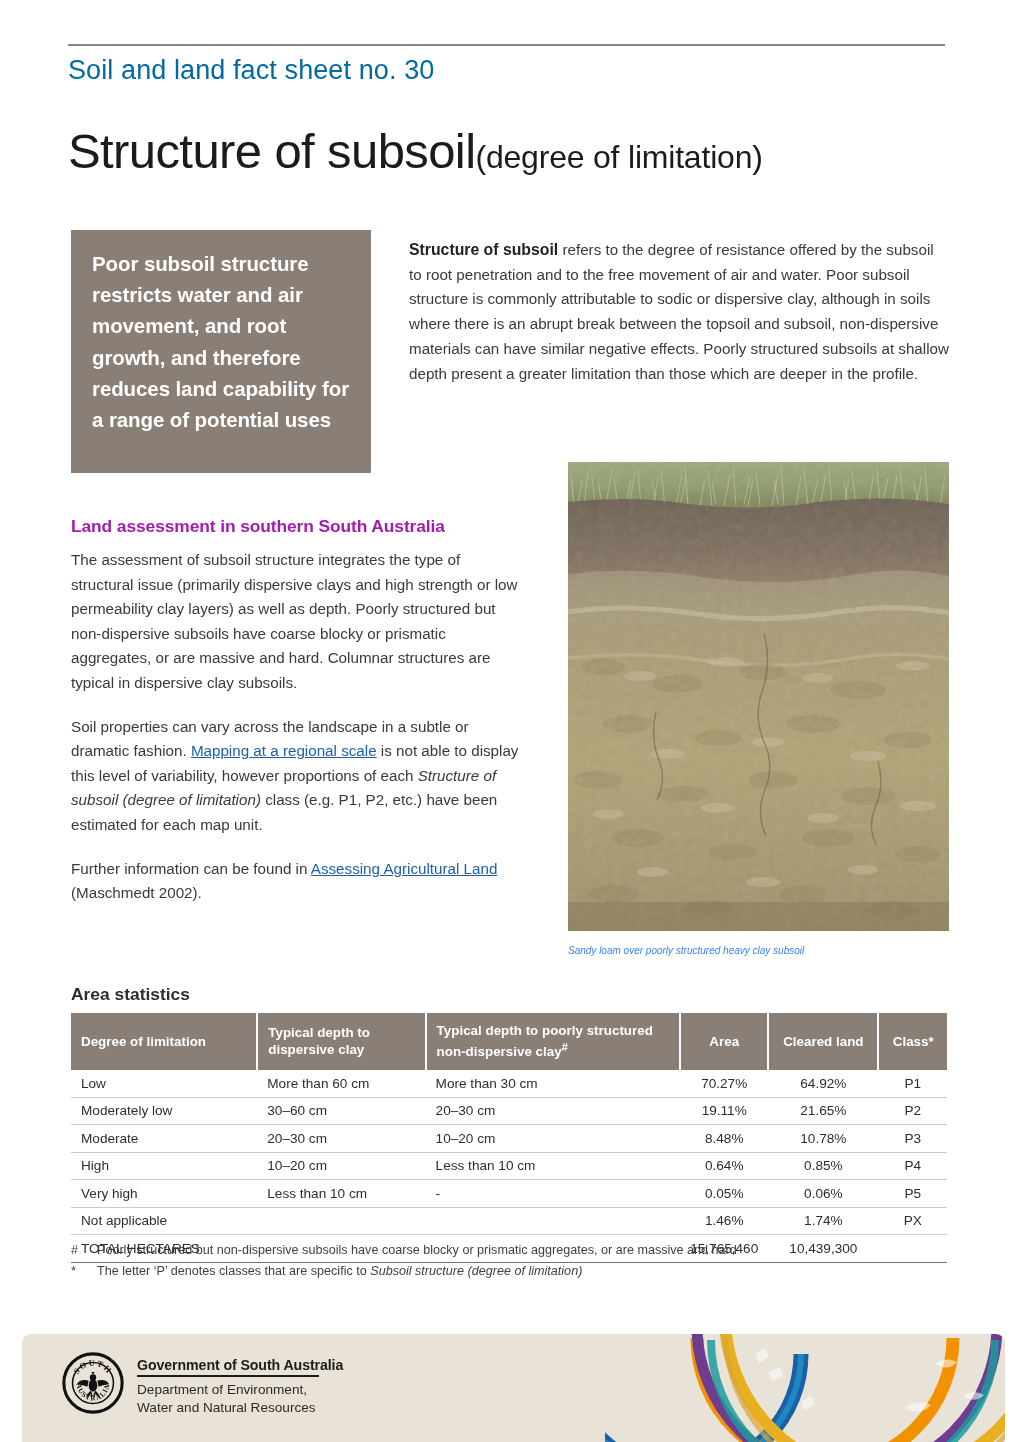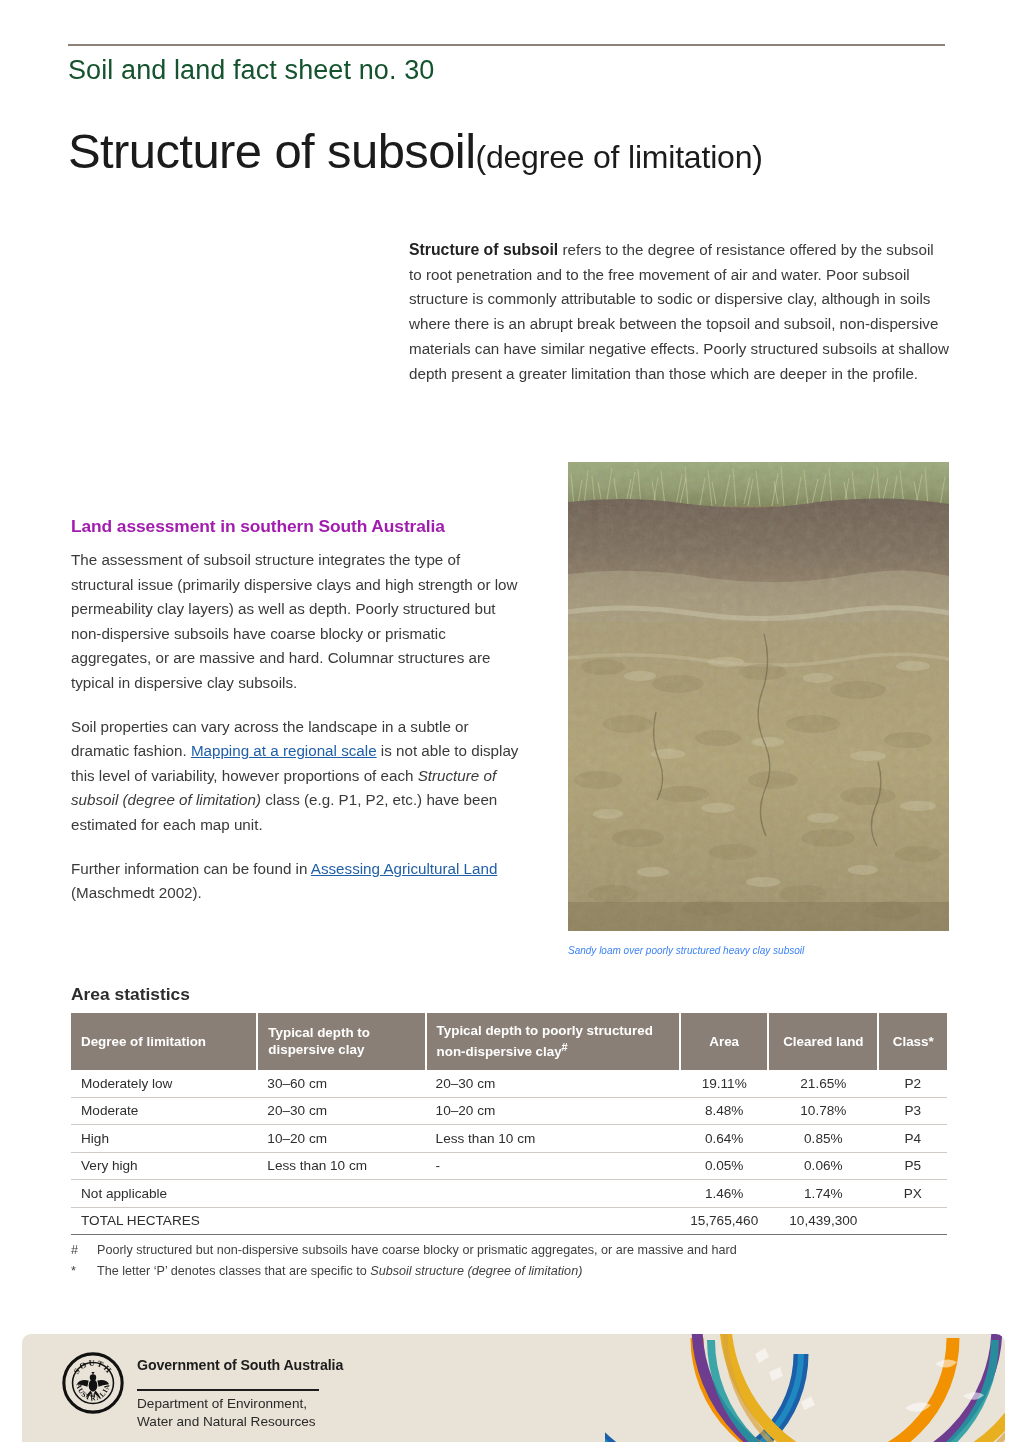--- a/index.html
+++ b/index.html
@@ -21,21 +21,21 @@
   .top-rule {
     position: absolute;
     left: 68px; top: 44px;
     width: 877px; height: 2px;
     background: #8d8178;
   }
   .factsheet-line {
     position: absolute;
     left: 68px; top: 55px;
     font-size: 27px;
-    color: #14532d;
+    color: #0369a1;
     letter-spacing: 0.1px;
   }
   .main-title {
     position: absolute;
     left: 68px; top: 123px;
     color: #1b1b1b;
     white-space: nowrap;
   }
   .main-title .big {
     font-size: 49px;
@@ -199,21 +199,21 @@
     align-items: flex-start;
     gap: 13px;
   }
   .crest { width: 62px; height: 62px; }
   .gov-text { padding-top: 5px; }
   .gov-title {
     font-size: 14.2px;
     font-weight: bold;
     color: #1d1d1d;
     letter-spacing: -0.1px;
-    padding-bottom: 16px;
+    padding-bottom: 2px;
   }
   .gov-rule {
     width: 182px; height: 1.6px;
     background: #1d1d1d;
     margin-bottom: 4px;
   }
   .gov-dept {
     font-size: 13.6px;
     color: #2a2a2a;
     line-height: 18px;
@@ -223,20 +223,23 @@
 <body>
 
 <div class="page">
 
   <div class="top-rule"></div>
   <div class="factsheet-line">Soil and land fact sheet no. 30</div>
   <div class="main-title">
     <span class="big">Structure of subsoil</span><span class="sub">(degree of limitation)</span>
   </div>
 
+  <div class="callout">
+    <div class="callout-text">Poor subsoil structure restricts water and air movement, and root growth, and therefore reduces land capability for a range of potential uses</div>
+  </div>
 
   <div class="intro">
     <b>Structure of subsoil</b><span> refers to the degree of resistance offered by the subsoil to root penetration and to the free movement of air and water. Poor subsoil structure is commonly attributable to sodic or dispersive clay, although in soils where there is an abrupt break between the topsoil and subsoil, non-dispersive materials can have similar negative effects. Poorly structured subsoils at shallow depth present a greater limitation than those which are deeper in the profile.</span>
   </div>
 
   <div class="sec-head">Land assessment in southern South Australia</div>
   <div class="body-col">
     <p>The assessment of subsoil structure integrates the type of structural issue (primarily dispersive clays and high strength or low permeability clay layers) as well as depth. Poorly structured but non-dispersive subsoils have coarse blocky or prismatic aggregates, or are massive and hard. Columnar structures are typical in dispersive clay subsoils.</p>
     <p><span>Soil properties can vary across the landscape in a subtle or dramatic fashion. </span><span class="lnk">Mapping at a regional scale</span><span> is not able to display this level of variability, however proportions of each </span><i>Structure of subsoil (degree of limitation)</i><span> class (e.g. P1, P2, etc.) have been estimated for each map unit.</span></p>
     <p><span>Further information can be found in </span><span class="lnk">Assessing Agricultural Land</span><span> (Maschmedt 2002).</span></p>
@@ -392,20 +395,28 @@
         <th class="col1">Degree of limitation</th>
         <th class="col2">Typical depth to dispersive clay</th>
         <th class="col3"><span>Typical depth to poorly structured non-dispersive clay</span><sup>#</sup></th>
         <th class="col4 ctr">Area</th>
         <th class="col5 ctr">Cleared land</th>
         <th class="col6 ctr">Class*</th>
       </tr>
     </thead>
     <tbody id="stats-body">
         <tr>
+          <td class="col1">Low</td>
+          <td class="col2">More than 60 cm</td>
+          <td class="col3">More than 30 cm</td>
+          <td class="col4 ctr">70.27%</td>
+          <td class="col5 ctr">64.92%</td>
+          <td class="col6 ctr">P1</td>
+        </tr>
+        <tr>
           <td class="col1">Moderately low</td>
           <td class="col2">30–60 cm</td>
           <td class="col3">20–30 cm</td>
           <td class="col4 ctr">19.11%</td>
           <td class="col5 ctr">21.65%</td>
           <td class="col6 ctr">P2</td>
         </tr>
         <tr>
           <td class="col1">Moderate</td>
           <td class="col2">20–30 cm</td>

